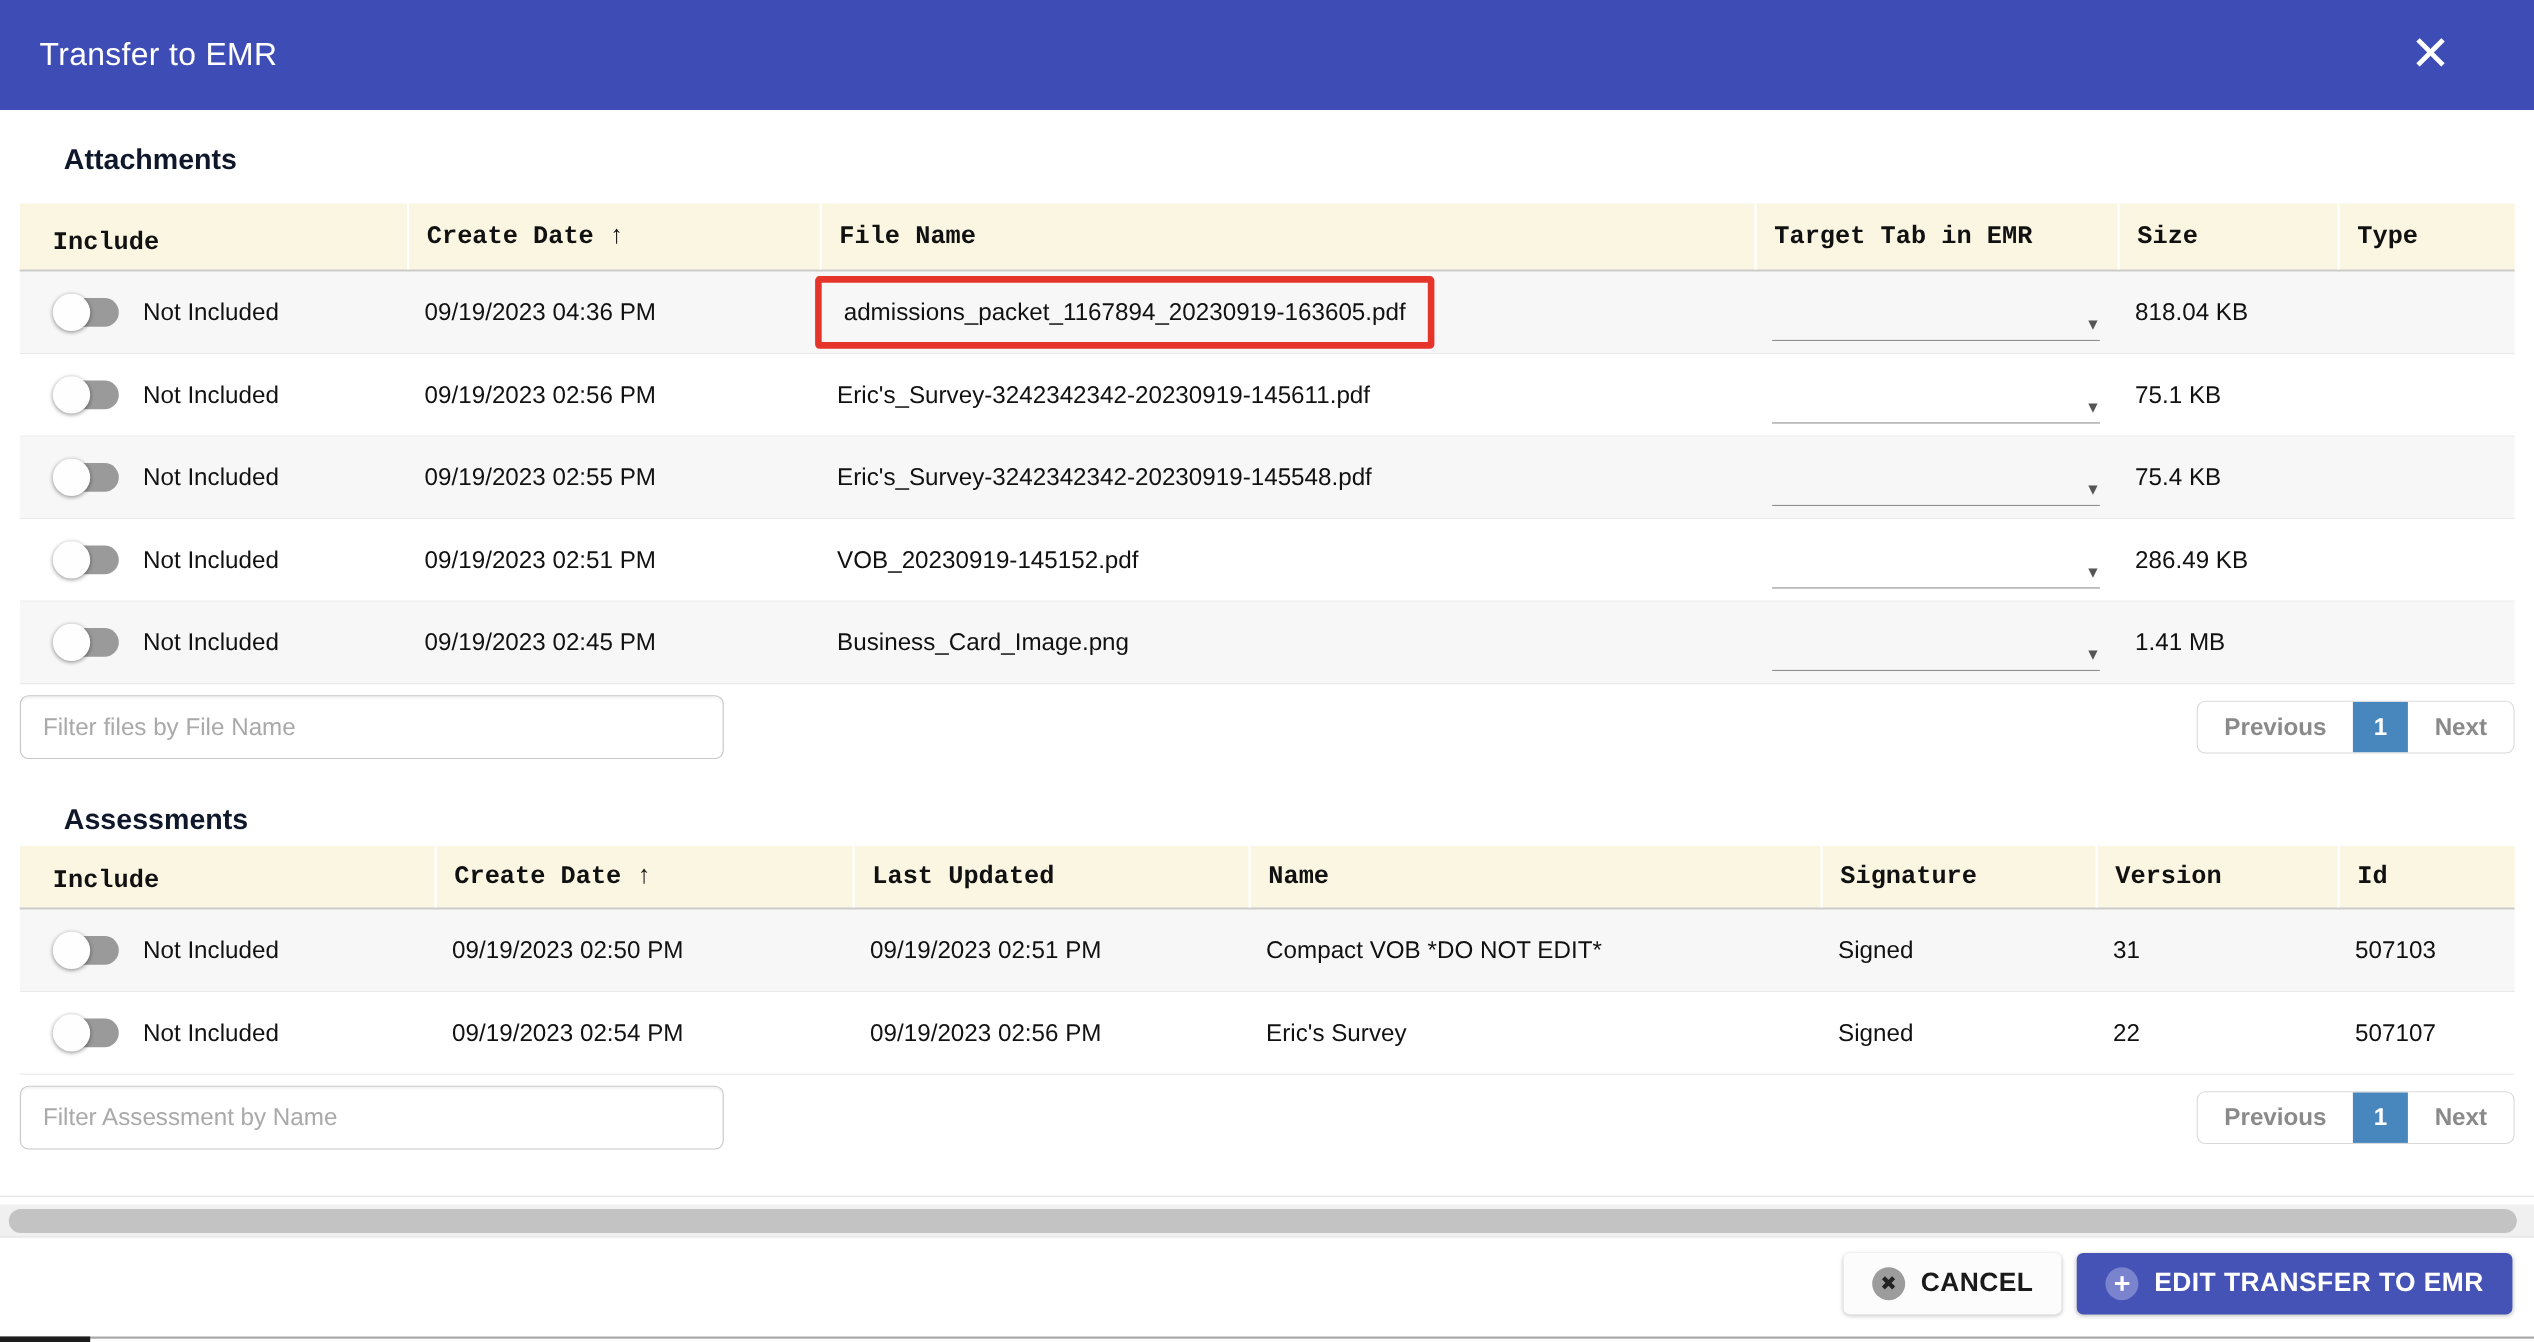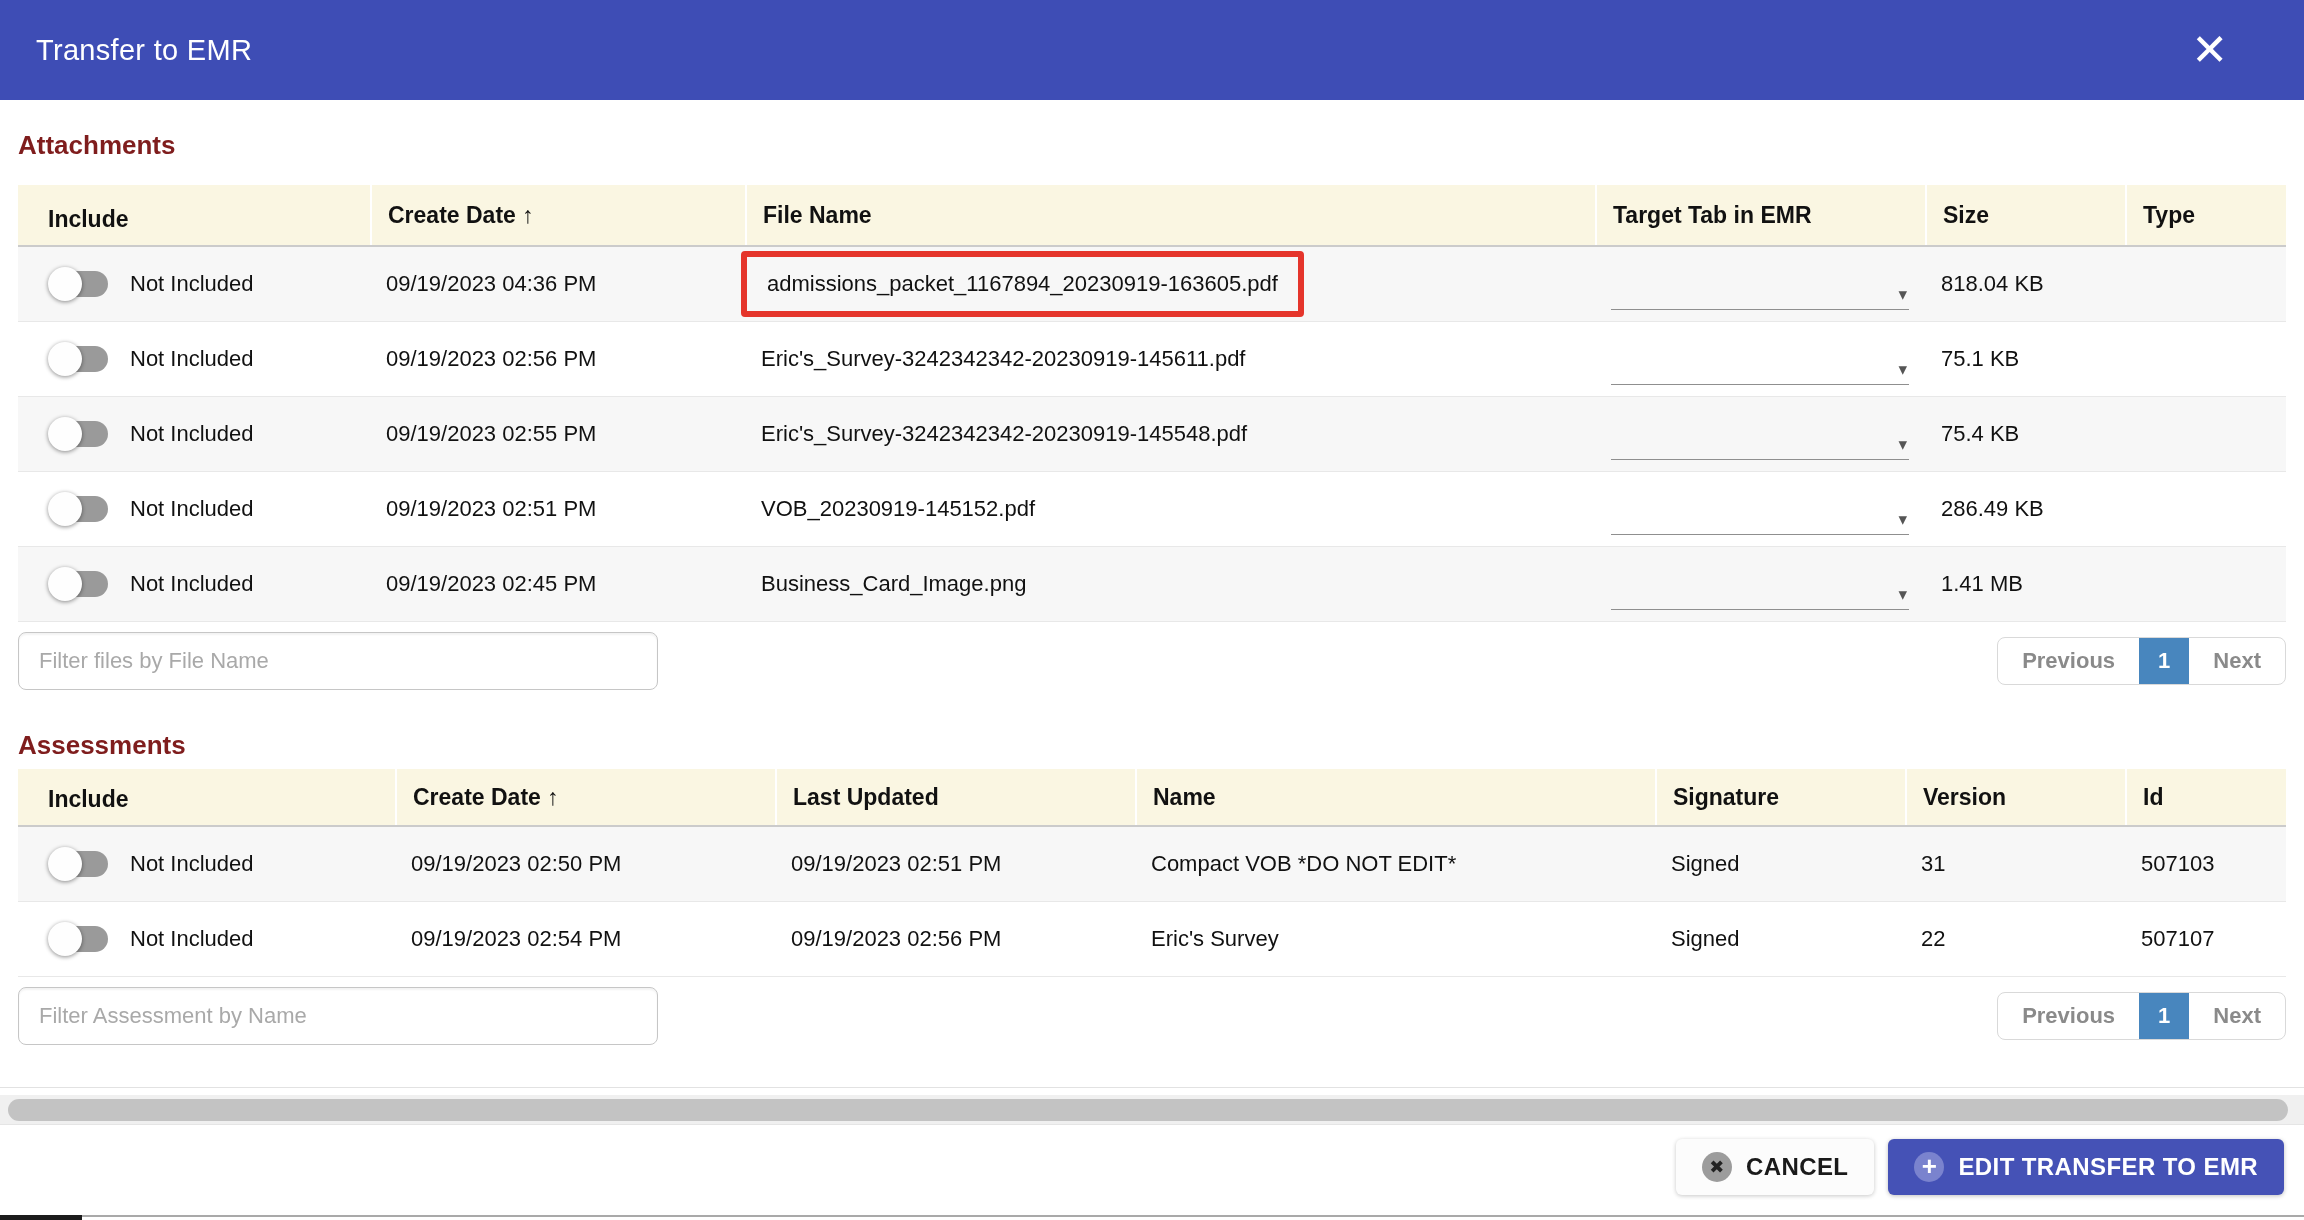--- a/index.html
+++ b/index.html
@@ -15,34 +15,34 @@
     align-items:center; justify-content:space-between; padding:0 36px;
   }
   .modal-title { color:#fff; font-size:29px; font-weight:500; letter-spacing:.3px; }
   .close-btn {
     color:#fff; font-size:44px; font-weight:900; line-height:1;
     margin-right:40px; cursor:pointer; user-select:none;
   }
 
   
   .main { padding:0 18px; }
-  .section-title { font-size:26px; font-weight:600; color:#7f1d1d; }
+  .section-title { font-size:26px; font-weight:600; color:#0f172a;margin-left:40px; }
   .att-title { margin-top:30px; }
   .ass-title { margin-top:40px; }
 
   
   .thead {
     display:flex; height:62px; background:#FAF6E2;
     border-bottom:2px solid #cbcbcb; font-weight:700; font-size:23px; color:#111;
   }
   .att-head { margin-top:24px; }
   .ass-head { margin-top:8px; height:58px; }
   .th {
     display:flex; align-items:center; padding:0 16px;
-    border-left:2px solid #fff; white-space:nowrap; overflow:hidden;
+    border-left:2px solid #fff; white-space:nowrap; overflow:hidden;font-family:Liberation Mono, monospace;
   }
   .th:first-child { border-left:none; align-items:flex-end; padding-bottom:12px; padding-left:30px; }
 
   .row {
     display:flex; height:75px; align-items:center; font-size:22px;
     color:#111; border-bottom:1px solid #e8e8e8; background:#fff;
   }
   .row.alt { background:#f7f7f7; }
   .c { padding:0 16px; overflow:visible; white-space:nowrap; }
 

